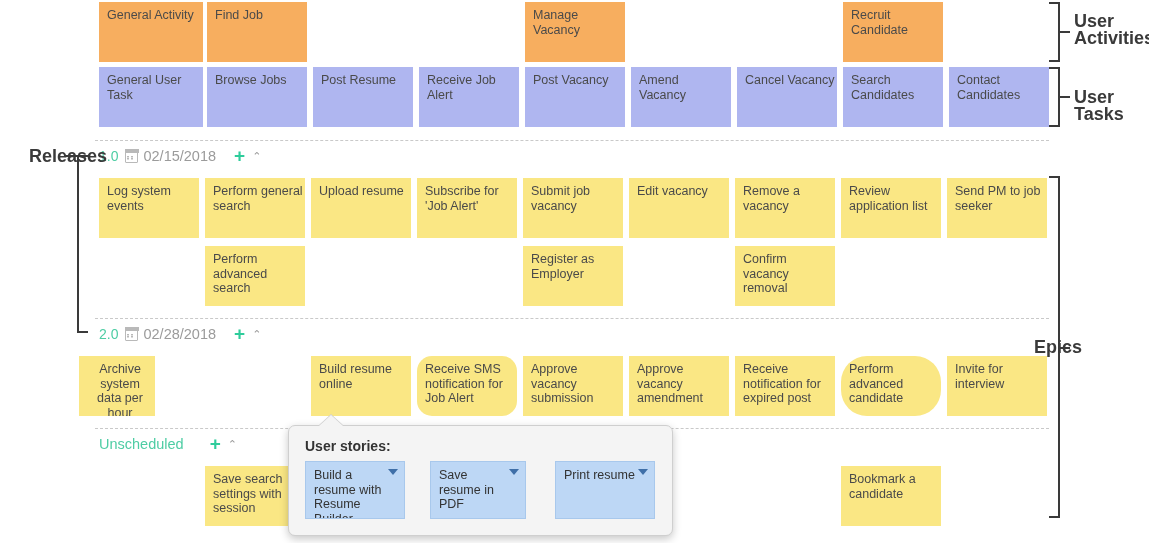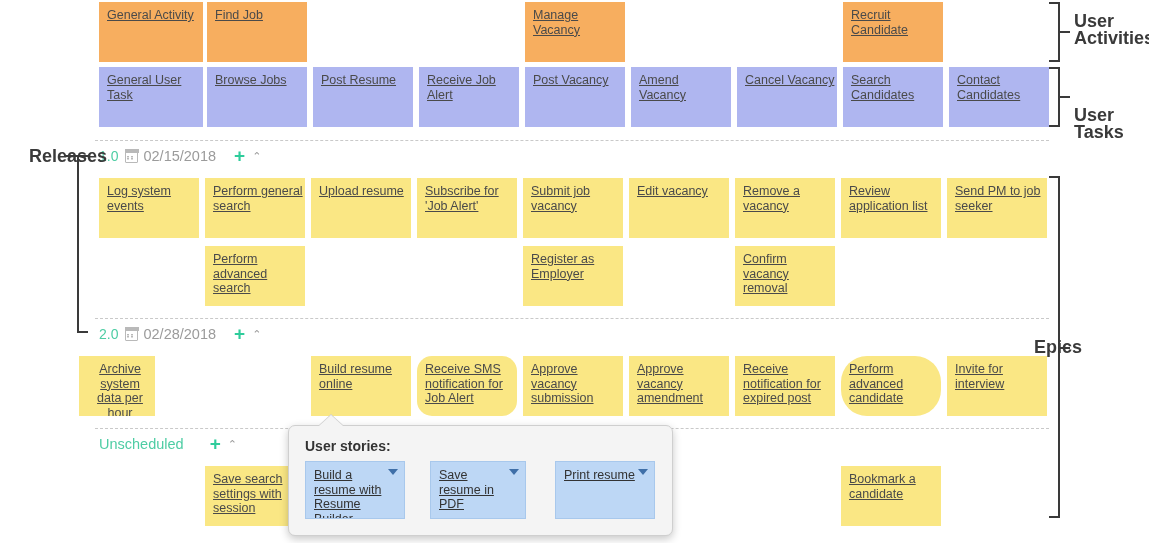--- a/index.html
+++ b/index.html
@@ -18,21 +18,20 @@
 
   
   .card {
     position: absolute;
     padding: 6px 2px 4px 8px;
     font-size: 12.5px;
     line-height: 14.5px;
     color: #4a4a4a;
     overflow: hidden;
     cursor: pointer;
-    text-decoration: underline;
   }
   .card.activity { background: #F7AE5F; }
   .card.task     { background: #AFB6F0; }
   .card.epic     { background: #FAE784; }
   .card.story    {
     background: #BDD7F5;
     border: 1px solid #a8c8ec;
     color: #333;
     padding-right: 18px;
   }
@@ -241,21 +240,21 @@
     </div>
 
   <div class="bracket" style="left:1049px; top:2px; width:11px; height:60px;"></div>
   <div class="bracket-stub" style="left:1060px; top:31px; width:10px;"></div>
   <div class="bracket-label" style="left:1074px; top:13px; width:70px;">
     <span>User Activities</span>
   </div>
 
   <div class="bracket" style="left:1049px; top:67px; width:11px; height:60px;"></div>
   <div class="bracket-stub" style="left:1060px; top:96px; width:10px;"></div>
-  <div class="bracket-label" style="left:1074px; top:89px; width:70px;margin-top:18px;">
+  <div class="bracket-label" style="left:1074px; top:89px; width:70px;">
     <span>User Tasks</span>
   </div>
 
   <div class="bracket" style="left:1049px; top:176px; width:11px; height:342px;"></div>
   <div class="bracket-stub" style="left:1060px; top:347px; width:10px;"></div>
   <div class="bracket-label" style="left:1022px; top:339px; width:60px;text-align:right;">
     <span>Epics</span>
   </div>
 
   <div class="bracket left" style="left:77px; top:155px; width:11px; height:178px;"></div>

